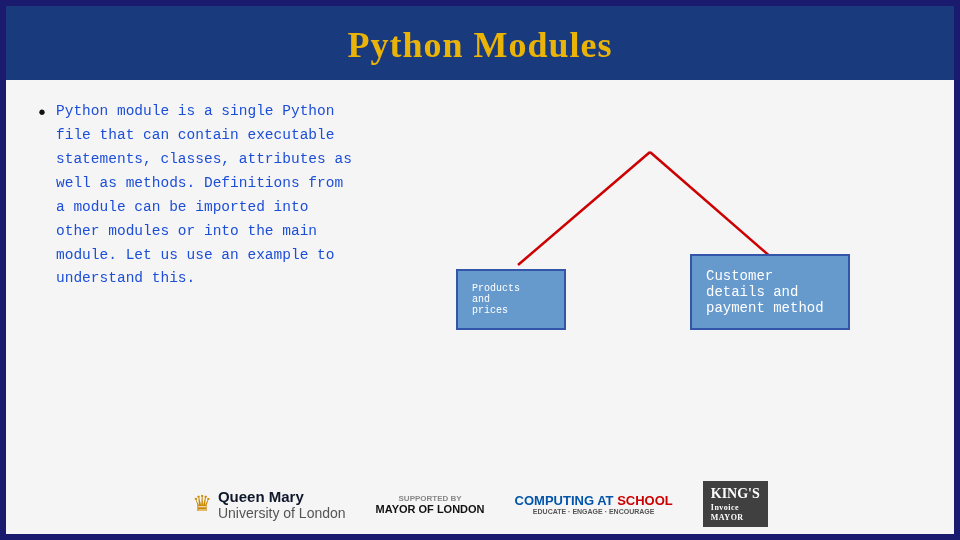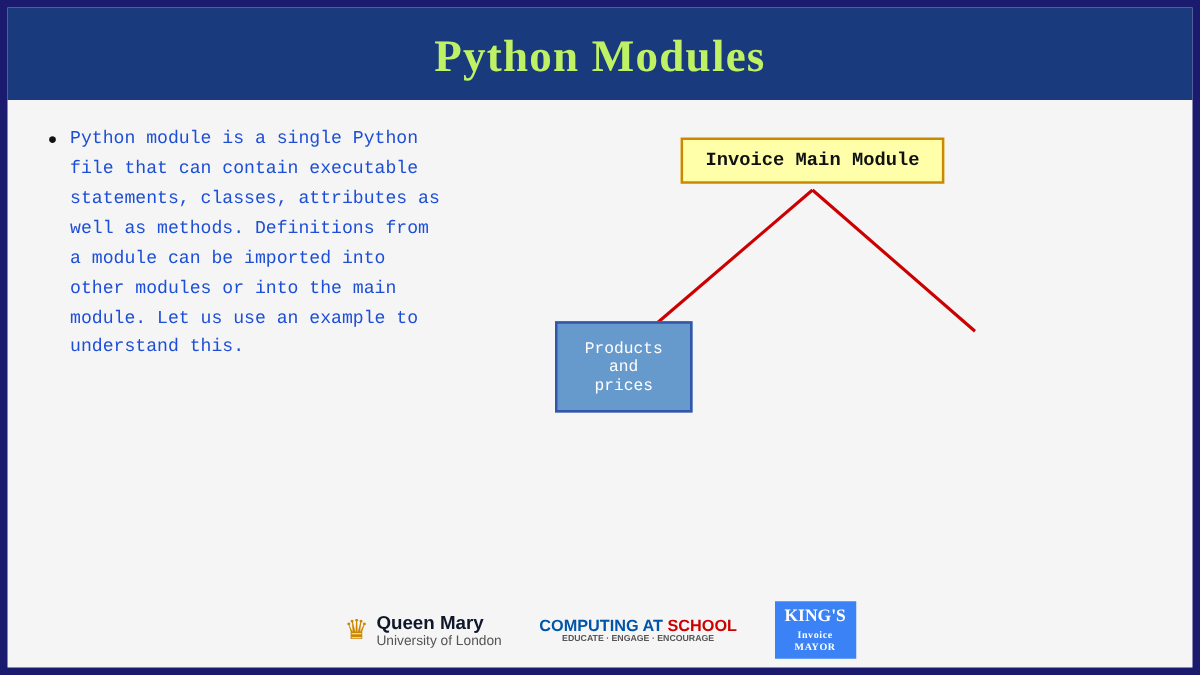--- a/index.html
+++ b/index.html
@@ -22,21 +22,21 @@
       flex-direction: column;
     }
 
     .slide-header {
       background: #1a3a7e;
       padding: 18px 0 14px 0;
       text-align: center;
     }
 
     .slide-title {
-      color: #bef264;
+      color: #eab308;
       font-size: 36px;
       font-weight: bold;
       font-family: Georgia, serif;
       letter-spacing: 1px;
     }
 
     .slide-body {
       display: flex;
       flex: 1;
       padding: 20px 30px 10px 30px;
@@ -95,29 +95,29 @@
       font-family: 'Courier New', Courier, monospace;
       font-weight: bold;
       color: #111;
       white-space: nowrap;
       z-index: 2;
     }
 
     .child-box-left {
       position: absolute;
       bottom: 10px;
-      left: 4px;
+      left: 16px;
       background: #6699cc;
       border: 2px solid #3355aa;
       padding: 12px 14px;
-      font-size: 13px;
+      font-size: 10px;
       font-family: 'Courier New', Courier, monospace;
       color: #fff;
       width: 110px;
-      text-align: center;
+      text-align: left;
       z-index: 2;
     }
 
     .child-box-right {
       position: absolute;
       bottom: 10px;
       right: 10px;
       background: #6699cc;
       border: 2px solid #3355aa;
       padding: 12px 14px;
@@ -178,27 +178,27 @@
       font-family: Arial, sans-serif;
       font-size: 13px;
       font-weight: bold;
     }
 
     .cas-computing { color: #0055aa; }
     .cas-at { color: #0055aa; }
     .cas-school { color: #cc0000; }
 
     .logo-kings {
-      background: #3b82f6;
+      background: #404040;
       color: #fff;
       font-family: Georgia, serif;
       font-size: 11px;
       font-weight: bold;
       padding: 4px 8px;
-      text-align: center;
+      text-align: left;
       line-height: 1.3;
     }
 
     .logo-kings-title {
       font-size: 8px;
       letter-spacing: 0.5px;
     }
   </style>
 </head>
 <body>
@@ -222,44 +222,48 @@
 
       <div class="diagram">
 
         <svg class="connector-svg" viewBox="0 0 420 230">
 
           <line x1="210" y1="42" x2="78" y2="155" stroke="#cc0000" stroke-width="2.5"></line>
 
           <line x1="210" y1="42" x2="340" y2="155" stroke="#cc0000" stroke-width="2.5"></line>
         </svg>
 
-        <div class="main-module-box">
-          <span>Invoice Main Module</span>
-        </div>
 
         <div class="child-box-left">
           <span>Products<br>and<br>prices</span>
         </div>
 
+        <div class="child-box-right">
+          <span>Customer<br>details and<br>payment method</span>
+        </div>
 
       </div>
 
     </div>
   </div>
 
   <div class="footer">
 
     <div class="logo-qm">
       <span class="qm-crown">♛</span>
       <div>
         <div style="font-weight:bold;font-size:15px;color:#0f172a;">Queen Mary</div>
-        <div style="font-size:11px;color:#555;">University of London</div>
+        <div style="font-size:14px;color:#555;">University of London</div>
       </div>
     </div>
 
+    <div class="logo-mayor">
+      <span style="font-size:8px;color:#888;">SUPPORTED BY</span>
+      <span style="font-size:11px;font-weight:bold;color:#111;">MAYOR OF LONDON</span>
+    </div>
 
     <div class="logo-cas">
       <span class="cas-computing">COMPUTING </span><span class="cas-at">AT </span><span class="cas-school">SCHOOL</span>
       <div style="font-size:7px;color:#555;font-family:Arial,sans-serif;text-align:center;">EDUCATE · ENGAGE · ENCOURAGE</div>
     </div>
 
     <div class="logo-kings">
       <div style="font-size:14px;font-weight:bold;">KING'S</div>
       <div class="logo-kings-title">Invoice</div>
       <div class="logo-kings-title">MAYOR</div>

